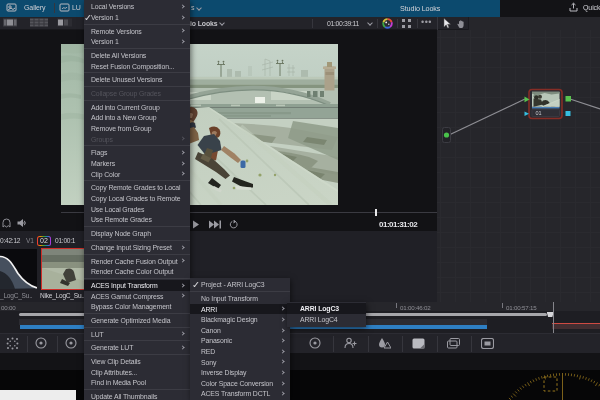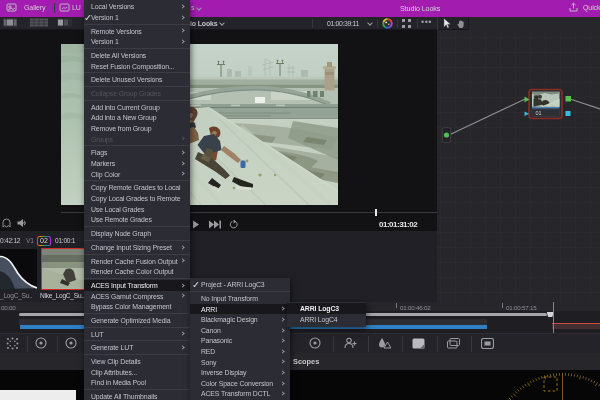--- a/index.html
+++ b/index.html
@@ -1,18 +1,18 @@
 <!DOCTYPE html>
 <html><head><meta charset="utf-8"><style>
 *{margin:0;padding:0;box-sizing:border-box}
 html,body{width:600px;height:400px;overflow:hidden;background:#131316}
 #app{position:relative;width:600px;height:400px;font-family:"Liberation Sans",sans-serif;overflow:hidden}
 .abs{position:absolute}
 
-#row1{left:0;top:0;width:600px;height:17px;background:#a21caf;color:#c9c9ce;font-size:7px;letter-spacing:-.1px}
+#row1{left:0;top:0;width:500px;height:17px;background:#0c4a6e;color:#c9c9ce;font-size:7px;letter-spacing:-.1px}
 #row2{left:0;top:17px;width:600px;height:13px;background:#232329;border-bottom:1px solid #18181c;color:#b9b9bf;font-size:6.9px;letter-spacing:-.1px}
 
 #viewer{left:0;top:30px;width:437px;height:201px;background:#121215}
 #galtb{left:0;top:30px;width:84px;height:10px;background:#232328}
 
 #nodes{left:437px;top:30px;width:163px;height:272px;background:#26262b;
  background-image:linear-gradient(#2a2a2f 1px,transparent 1px),linear-gradient(90deg,#2a2a2f 1px,transparent 1px);
  background-size:15px 15px;background-position:3px 7px}
 
 #strip{left:0;top:231px;width:437px;height:71px;background:#202026}
@@ -448,23 +448,20 @@
           <rect x="0.5" y="3" width="9.5" height="7" rx="1"></rect>
         </g>
       </svg>
   <div class="vsep" style="left:471px;top:2px;height:16px"></div>
   <svg class="abs" style="left:481px;top:3.5px" width="13" height="11" viewBox="0 0 13 11">
         <rect x="0.5" y="0.5" width="12" height="10" rx="2" fill="none" stroke="#9b9ba2" stroke-width="1.1"></rect>
         <rect x="3.5" y="3.5" width="6" height="4" fill="#9b9ba2"></rect>
       </svg>
 </div>
 
-<div class="abs" id="scopehead">
-      <span class="abs" style="left:293px;top:4px">Scopes</span>
-    </div>
 <div class="abs" id="scopes"></div>
 <svg class="abs" style="left:437px;top:370px" width="163" height="30" viewBox="437 370 163 30">
   <g stroke="#8f701c" stroke-width="0.8">
 <line x1="507.3" y1="404.3" x2="505.2" y2="402.8"></line>
 <line x1="509.0" y1="402.0" x2="507.0" y2="400.4"></line>
 <line x1="510.9" y1="399.7" x2="508.9" y2="398.0"></line>
 <line x1="512.8" y1="397.5" x2="510.9" y2="395.7"></line>
 <line x1="516.0" y1="396.5" x2="513.0" y2="393.5"></line>
 <line x1="517.0" y1="393.3" x2="515.2" y2="391.4"></line>
 <line x1="519.2" y1="391.4" x2="517.5" y2="389.4"></line>

